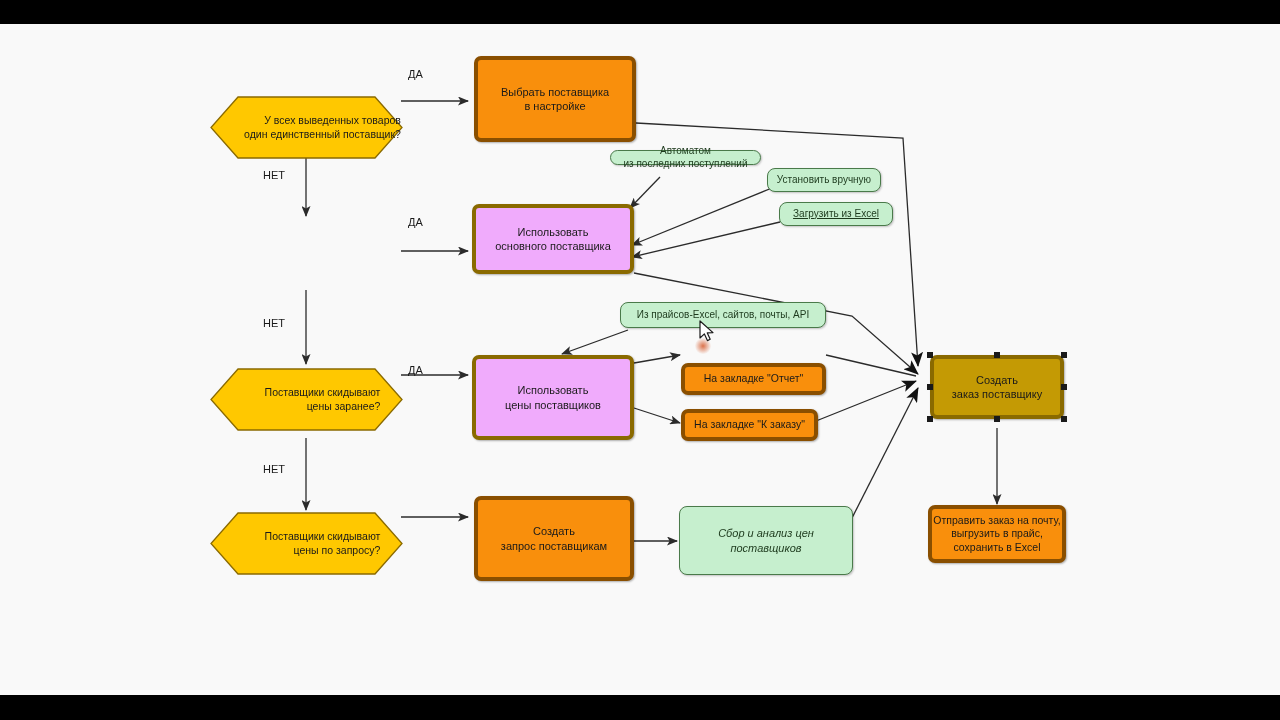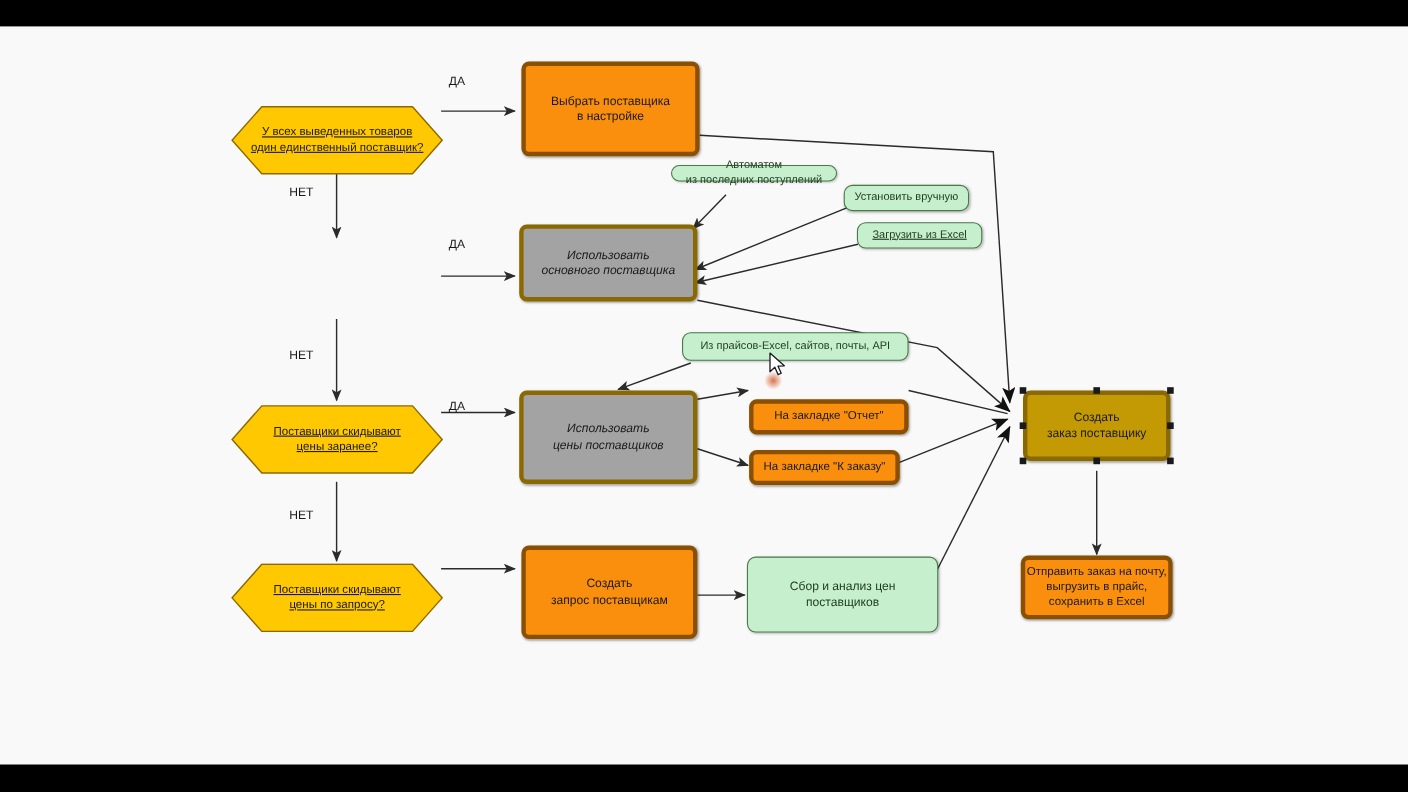--- a/index.html
+++ b/index.html
@@ -65,52 +65,50 @@
     box-shadow: 1px 1px 2px rgba(0,0,0,0.30);
   }
   .node.green {
     background: #c6efce;
     border: 1px solid #4a7a4a;
     border-radius: 8px;
     color: #1d3a1d;
     box-shadow: 1px 1px 2px rgba(0,0,0,0.22);
   }
   .node.amber {
-    background: #a3a3a3;
+    background: #f0abfc;
     border-color: #8a6a00;
-    font-style: italic;
   }
   .node.orange {
     background: #f98f0c;
     border-color: #8a4f00;
   }
   .node.darkgold {
     background: #c49a04;
     border-color: #8a6a00;
   }
   .hex-wrap {
     position: absolute;
     z-index: 3;
   }
   .hex-wrap svg {
     position: absolute;
     left: 0; top: 0;
   }
   .hex-label {
     position: absolute;
-    left: 0; top: 0;
+    left: 16px; top: 0;
     width: 100%; height: 100%;
     display: flex;
     align-items: center;
     justify-content: center;
-    text-align: center;
+    text-align: right;
     white-space: pre-line;
     color: #1a1a1a;
     line-height: 1.3;
-    text-decoration: underline;
   }
   .edge-label {
     position: absolute;
     color: #1a1a1a;
     z-index: 4;
     white-space: nowrap;
   }
   .handle {
     position: absolute;
     width: 6px; height: 6px;
@@ -237,21 +235,21 @@
 
     <div class="node green" style="left:610px; top:126px; width:151px; height:15px; font-size:10px;">Автоматом
 из последних поступлений</div>
 
     <div class="node green" style="left:767px; top:144px; width:114px; height:24px; font-size:10px;">Установить вручную</div>
 
     <div class="node green" style="left:779px; top:178px; width:114px; height:24px; font-size:10px;text-decoration:underline;">Загрузить из Excel</div>
 
     <div class="node green" style="left:620px; top:278px; width:206px; height:26px; font-size:10px;">Из прайсов-Excel, сайтов, почты, API</div>
 
-    <div class="node green" style="left:679px; top:482px; width:174px; height:69px; font-size:11px;">Сбор и анализ цен
+    <div class="node green" style="left:679px; top:482px; width:174px; height:69px; font-size:11px;font-style:italic;">Сбор и анализ цен
 поставщиков</div>
 
     <div class="node rect orange" style="left:681px; top:339px; width:145px; height:32px; font-size:10.5px;">На закладке "Отчет"</div>
 
     <div class="node rect orange" style="left:681px; top:385px; width:137px; height:32px; font-size:10.5px;">На закладке "К заказу"</div>
 
     <div class="node rect darkgold" style="left:930px; top:331px; width:134px; height:64px; font-size:11px;">Создать
 заказ поставщику</div>
 
     <div class="handle" style="left:927px; top:328px;"></div>

